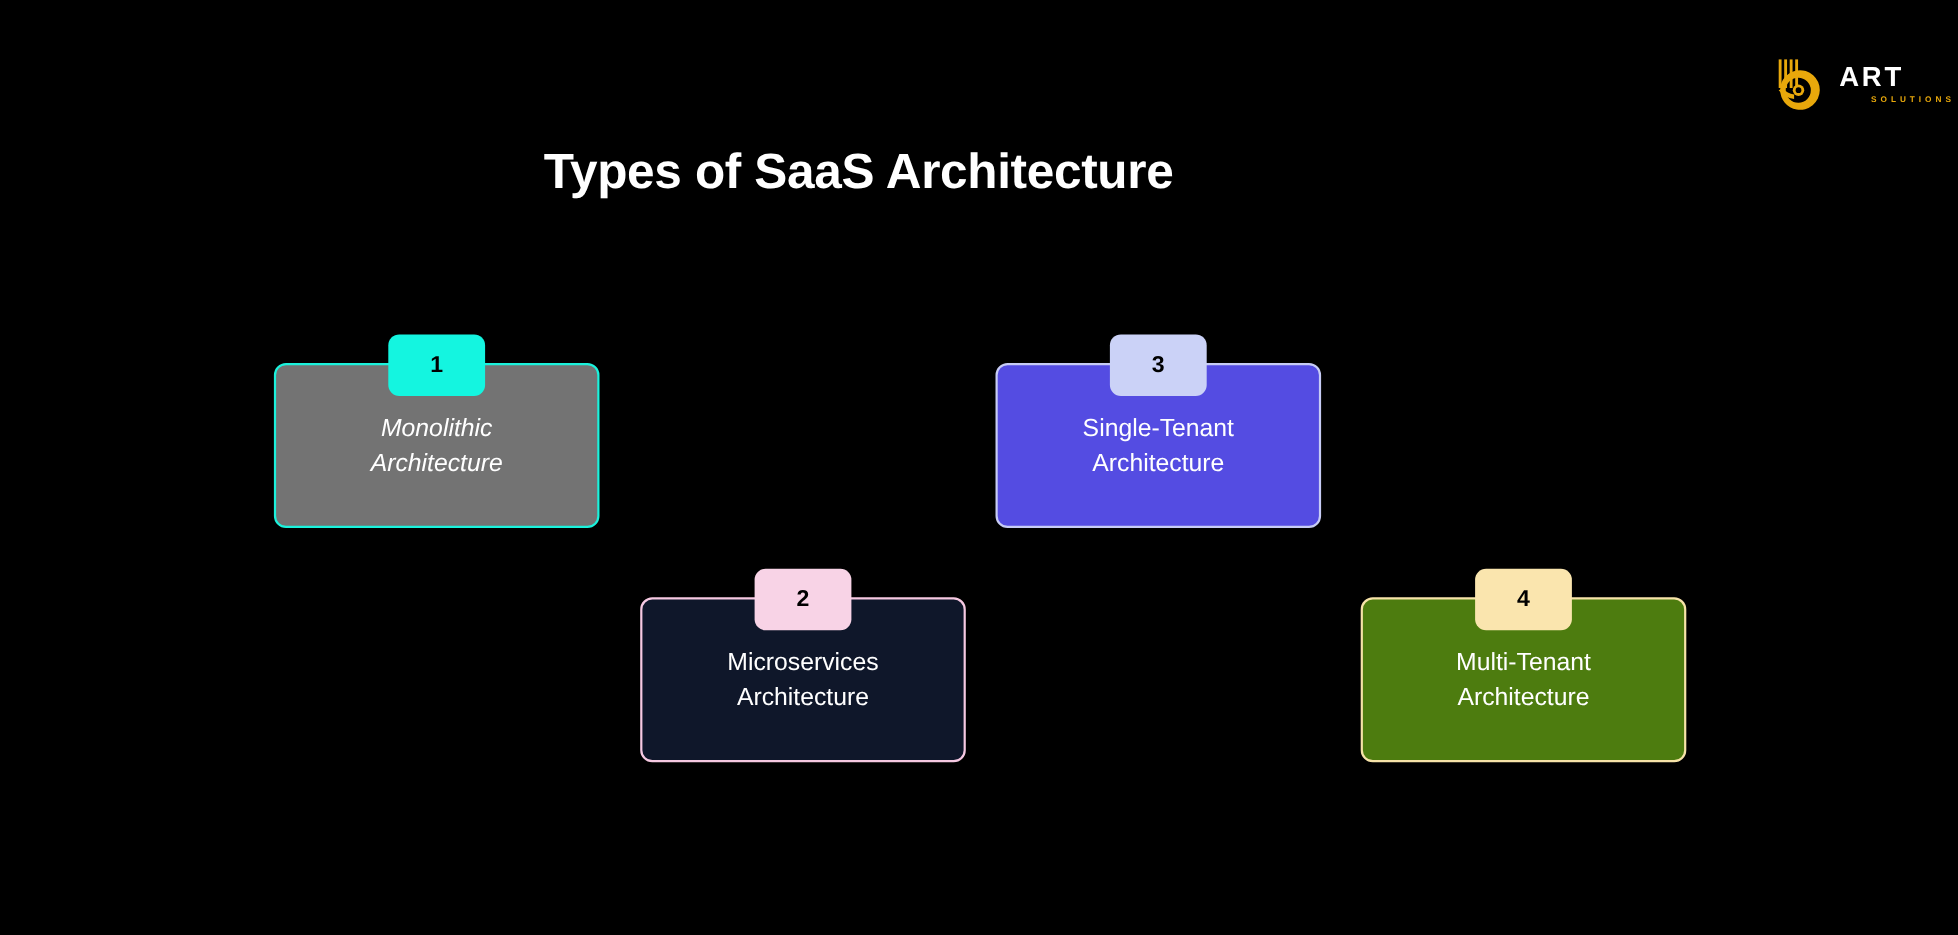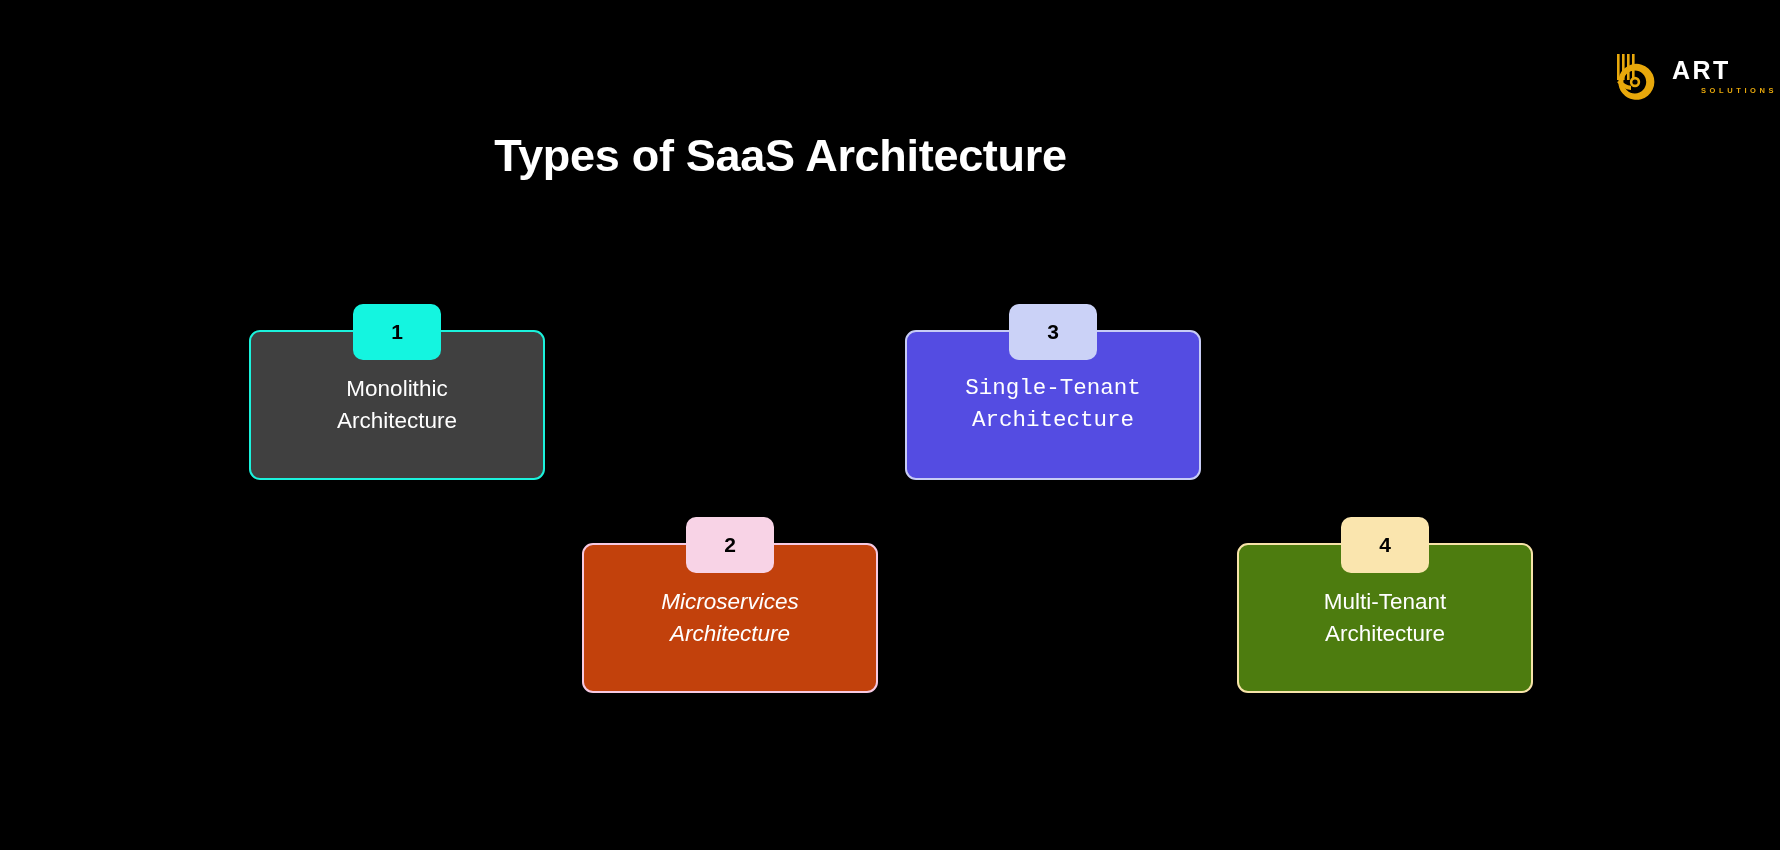--- a/index.html
+++ b/index.html
@@ -154,38 +154,38 @@
     </div>
     <div id="logo-text">
       <span id="logo-word" style="color: rgb(255, 255, 255);">ART</span>
       <span id="logo-sub" style="color: rgb(232, 168, 11);">SOLUTIONS</span>
     </div>
   </div>
 
   <div id="title" style="color: rgb(255, 255, 255);">Types of SaaS Architecture</div>
 
   <div class="card-unit" id="unit-1">
-    <div class="card-box" style="background: #404040; border-color: rgb(27, 242, 220);">
+    <div class="card-box" style="background: #737373; border-color: rgb(27, 242, 220); font-style: italic;">
       <span class="card-label" style="color: rgb(255, 255, 255);">Monolithic
 Architecture</span>
     </div>
     <div class="card-badge" style="background: rgb(20, 245, 224); color: rgb(0, 0, 0);">1</div>
   </div>
 
   <div class="card-unit" id="unit-2">
-    <div class="card-box" style="background: #c2410c; border-color: rgb(246, 201, 226); font-style: italic;">
+    <div class="card-box" style="background: #0f172a; border-color: rgb(246, 201, 226);">
       <span class="card-label" style="color: rgb(255, 255, 255);">Microservices
 Architecture</span>
     </div>
     <div class="card-badge" style="background: rgb(248, 211, 230); color: rgb(0, 0, 0);">2</div>
   </div>
 
   <div class="card-unit" id="unit-3">
     <div class="card-box" style="background: rgb(84, 76, 226); border-color: rgb(199, 204, 245);">
-      <span class="card-label" style="color: rgb(255, 255, 255); font-family: Liberation Mono, monospace;">Single-Tenant
+      <span class="card-label" style="color: rgb(255, 255, 255);">Single-Tenant
 Architecture</span>
     </div>
     <div class="card-badge" style="background: rgb(203, 210, 247); color: rgb(0, 0, 0);">3</div>
   </div>
 
   <div class="card-unit" id="unit-4">
     <div class="card-box" style="background: #4d7c0f; border-color: rgb(247, 227, 168);">
       <span class="card-label" style="color: rgb(255, 255, 255);">Multi-Tenant
 Architecture</span>
     </div>

